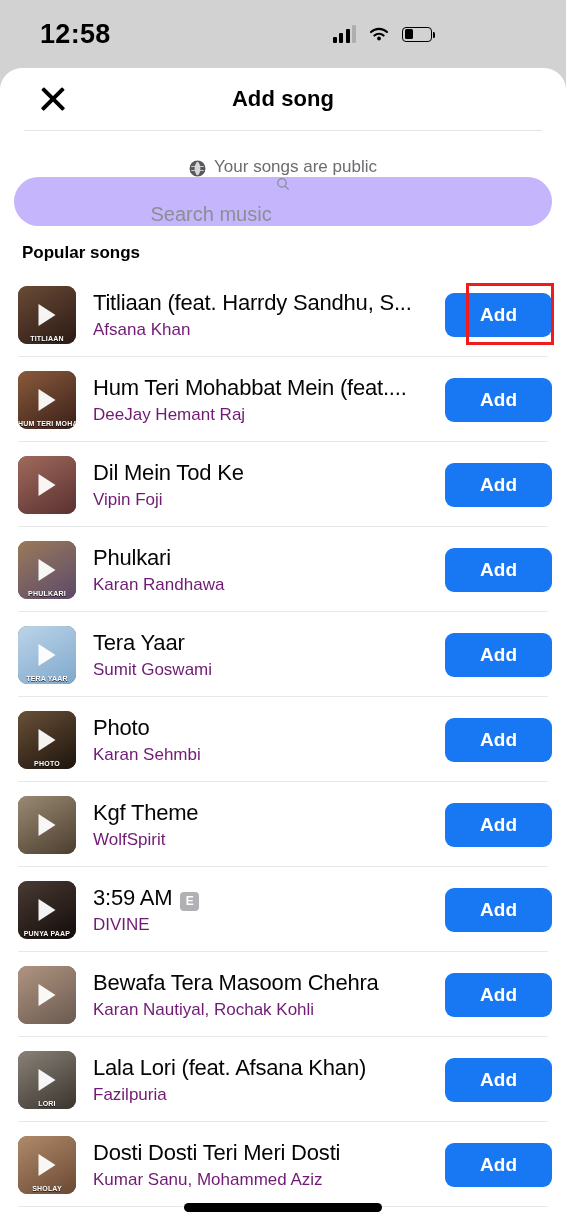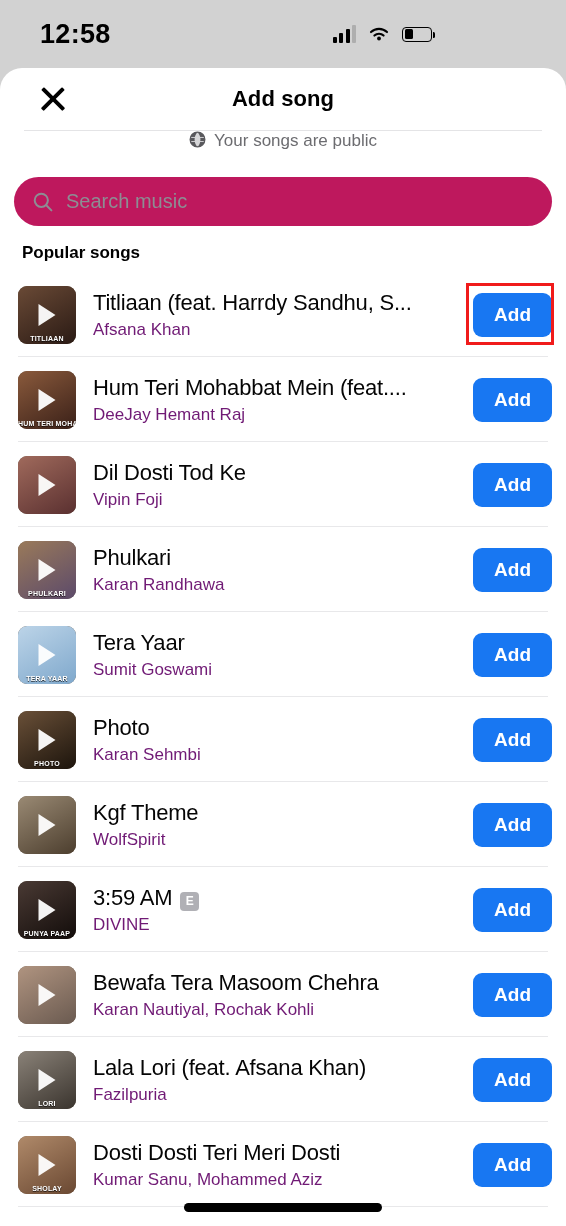--- a/index.html
+++ b/index.html
@@ -44,28 +44,28 @@
   }
   #close-btn::before { transform:rotate(45deg); }
   #close-btn::after  { transform:rotate(-45deg); }
   #nav-title {
     text-align:center; line-height:62px; font-size:22px; font-weight:bold;
     color:#000; letter-spacing:.1px;
   }
   #nav-divider { height:1px; background:#e4e4e6; margin:0 24px; }
 
   #privacy-row {
-    height:46px; display:flex; align-items:flex-start; justify-content:center; gap:8px;
+    height:46px; display:flex; align-items:flex-end; justify-content:center; gap:8px;
   }
   #privacy-text { font-size:17px; color:#6c6c70; }
 
   #search-wrap { padding:0 14px 14px; }
   #searchbar {
-    height:49px; background:#be185d; border-radius:25px;
-    display:flex; align-items:center; padding:0 18px; gap:12px; cursor:text;
+    height:49px; background:#c4b5fd; border-radius:25px;
+    display:flex; align-items:center; padding:0 18px; gap:12px; cursor:text;flex-direction:column;
   }
   #search-input {
     border:0; outline:0; background:transparent; flex:1;
     font-family:inherit; font-size:20px; color:#111;
   }
   #search-input::placeholder { color:#8d8d93; }
 
   #section-title {
     font-size:17px; font-weight:bold; color:#000;
     padding:3px 0 9px 22px;
@@ -102,21 +102,21 @@
   }
   .explicit {
     flex:0 0 auto; width:19px; height:19px; border-radius:4px; background:#b0b0b5;
     color:#fff; font-size:12px; font-weight:bold; line-height:19px; text-align:center;
   }
   .artist { font-size:17px; color:#701a75; margin-top:4px;
     white-space:nowrap; overflow:hidden; text-overflow:ellipsis; }
   .add-btn {
     flex:0 0 auto; background:#1877f2; color:#fff; border:0;
     font-family:inherit; font-size:19px; font-weight:bold;
-    padding:11px 21px; border-radius:9px; cursor:pointer;
+    padding:11px 35px; border-radius:9px; cursor:pointer;
   }
   .row.highlighted .hl-box {
     position:absolute; right:12px; top:11px; width:88px; height:62px;
     border:3px solid #f01b1b; pointer-events:none;
   }
 
   
   #home-indicator {
     position:absolute; left:50%; transform:translateX(-50%); bottom:14px;
     width:198px; height:9px; background:#000; border-radius:6px; z-index:10;
@@ -207,21 +207,21 @@
           </div>
           <button class="add-btn" style="background: rgb(24, 119, 242);">Add</button>
         </div>
         <div class="row">
           <div class="art">
             <div class="art-bg" style="background: linear-gradient(150deg, rgb(160, 106, 92) 0%, rgb(90, 48, 48) 100%);"></div>
             <div class="play"></div>
           </div>
           <div class="meta">
             <div class="title-line">
-              <div class="title">Dil Dosti Tod Ke</div>
+              <div class="title">Dil Mein Tod Ke</div>
             </div>
             <div class="artist">Vipin Foji</div>
           </div>
           <button class="add-btn" style="background: rgb(24, 119, 242);">Add</button>
         </div>
         <div class="row">
           <div class="art">
             <div class="art-bg" style="background: linear-gradient(150deg, rgb(154, 122, 90) 0%, rgb(92, 74, 106) 100%);"></div>
             <div class="play"></div>
             <div class="cap">PHULKARI</div>

